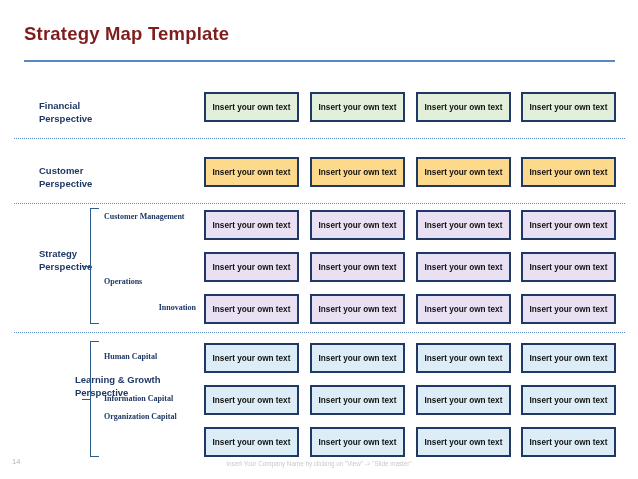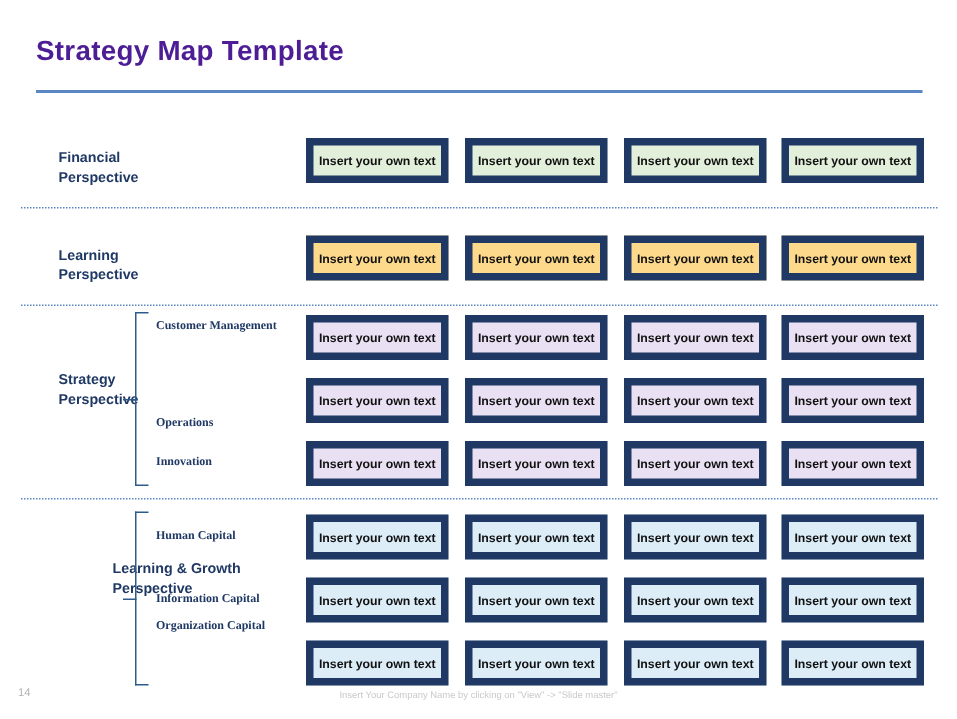--- a/index.html
+++ b/index.html
@@ -18,21 +18,21 @@
     overflow: hidden;
   }
 
   
   #title {
     position: absolute;
     left: 24px;
     top: 23px;
     font-size: 18.5px;
     font-weight: bold;
-    color: #4c1d95;
+    color: #7f1d1d;
     letter-spacing: 0.2px;
     white-space: nowrap;
   }
   #title-rule {
     position: absolute;
     left: 24px;
     top: 60px;
     width: 591px;
     height: 2px;
     background: #5B86C4;
@@ -81,21 +81,21 @@
     left: 82px;
     width: 9px;
     height: 0;
     border-top: 1.4px solid #2E5C8A;
   }
 
   
   .cell {
     position: absolute;
     box-sizing: border-box;
-    border: 5px solid #0ea5e9;
+    border: 2px solid #0ea5e9;
     display: flex;
     align-items: center;
     justify-content: center;
     font-size: 8.2px;
     font-weight: bold;
     color: #111111;
     white-space: nowrap;
   }
 
   
@@ -125,40 +125,40 @@
   <div id="title">Strategy Map Template</div>
   <div id="title-rule"></div>
 
   <div id="bands">
       <div class="persp-label" style="left: 39px; top: 100px; width: 90px;">Financial Perspective</div>
       <div class="cell" style="left: 204px; top: 92px; width: 95px; height: 30px; background: rgb(226, 239, 218); border-color: rgb(31, 56, 100);">Insert your own text</div>
       <div class="cell" style="left: 310px; top: 92px; width: 95px; height: 30px; background: rgb(226, 239, 218); border-color: rgb(31, 56, 100);">Insert your own text</div>
       <div class="cell" style="left: 416px; top: 92px; width: 95px; height: 30px; background: rgb(226, 239, 218); border-color: rgb(31, 56, 100);">Insert your own text</div>
       <div class="cell" style="left: 521px; top: 92px; width: 95px; height: 30px; background: rgb(226, 239, 218); border-color: rgb(31, 56, 100);">Insert your own text</div>
       <div class="sep" style="top: 138px;"></div>
-      <div class="persp-label" style="left: 39px; top: 165px; width: 90px;">Learning Perspective</div>
+      <div class="persp-label" style="left: 39px; top: 165px; width: 90px;">Customer Perspective</div>
       <div class="cell" style="left: 204px; top: 157px; width: 95px; height: 30px; background: rgb(252, 217, 139); border-color: rgb(31, 56, 100);">Insert your own text</div>
       <div class="cell" style="left: 310px; top: 157px; width: 95px; height: 30px; background: rgb(252, 217, 139); border-color: rgb(31, 56, 100);">Insert your own text</div>
       <div class="cell" style="left: 416px; top: 157px; width: 95px; height: 30px; background: rgb(252, 217, 139); border-color: rgb(31, 56, 100);">Insert your own text</div>
       <div class="cell" style="left: 521px; top: 157px; width: 95px; height: 30px; background: rgb(252, 217, 139); border-color: rgb(31, 56, 100);">Insert your own text</div>
       <div class="sep" style="top: 203px;"></div>
       <div class="persp-label" style="left: 39px; top: 248px; width: 90px;">Strategy Perspective</div>
       <div class="bracket" style="top: 208px; height: 116px;"></div>
       <div class="bracket-tick" style="top: 266px;"></div>
       <div class="sub-label" style="left: 104px; top: 212px; width: 92px;">Customer Management</div>
       <div class="cell" style="left: 204px; top: 210px; width: 95px; height: 30px; background: rgb(234, 224, 243); border-color: rgb(31, 56, 100);">Insert your own text</div>
       <div class="cell" style="left: 310px; top: 210px; width: 95px; height: 30px; background: rgb(234, 224, 243); border-color: rgb(31, 56, 100);">Insert your own text</div>
       <div class="cell" style="left: 416px; top: 210px; width: 95px; height: 30px; background: rgb(234, 224, 243); border-color: rgb(31, 56, 100);">Insert your own text</div>
       <div class="cell" style="left: 521px; top: 210px; width: 95px; height: 30px; background: rgb(234, 224, 243); border-color: rgb(31, 56, 100);">Insert your own text</div>
       <div class="sub-label" style="left: 104px; top: 277px; width: 92px;">Operations</div>
       <div class="cell" style="left: 204px; top: 252px; width: 95px; height: 30px; background: rgb(234, 224, 243); border-color: rgb(31, 56, 100);">Insert your own text</div>
       <div class="cell" style="left: 310px; top: 252px; width: 95px; height: 30px; background: rgb(234, 224, 243); border-color: rgb(31, 56, 100);">Insert your own text</div>
       <div class="cell" style="left: 416px; top: 252px; width: 95px; height: 30px; background: rgb(234, 224, 243); border-color: rgb(31, 56, 100);">Insert your own text</div>
       <div class="cell" style="left: 521px; top: 252px; width: 95px; height: 30px; background: rgb(234, 224, 243); border-color: rgb(31, 56, 100);">Insert your own text</div>
-      <div class="sub-label" style="left: 104px; top: 303px; width: 92px;">Innovation</div>
+      <div class="sub-label" style="left: 104px; top: 303px; width: 92px; text-align: right;">Innovation</div>
       <div class="cell" style="left: 204px; top: 294px; width: 95px; height: 30px; background: rgb(234, 224, 243); border-color: rgb(31, 56, 100);">Insert your own text</div>
       <div class="cell" style="left: 310px; top: 294px; width: 95px; height: 30px; background: rgb(234, 224, 243); border-color: rgb(31, 56, 100);">Insert your own text</div>
       <div class="cell" style="left: 416px; top: 294px; width: 95px; height: 30px; background: rgb(234, 224, 243); border-color: rgb(31, 56, 100);">Insert your own text</div>
       <div class="cell" style="left: 521px; top: 294px; width: 95px; height: 30px; background: rgb(234, 224, 243); border-color: rgb(31, 56, 100);">Insert your own text</div>
       <div class="sep" style="top: 332px;"></div>
       <div class="persp-label" style="left: 39px; top: 374px; width: 90px; margin-left: 36px;">Learning &amp; Growth Perspective</div>
       <div class="bracket" style="top: 341px; height: 116px;"></div>
       <div class="bracket-tick" style="top: 399px;"></div>
       <div class="sub-label" style="left: 104px; top: 352px; width: 92px;">Human Capital</div>
       <div class="cell" style="left: 204px; top: 343px; width: 95px; height: 30px; background: rgb(220, 237, 248); border-color: rgb(31, 56, 100);">Insert your own text</div>

